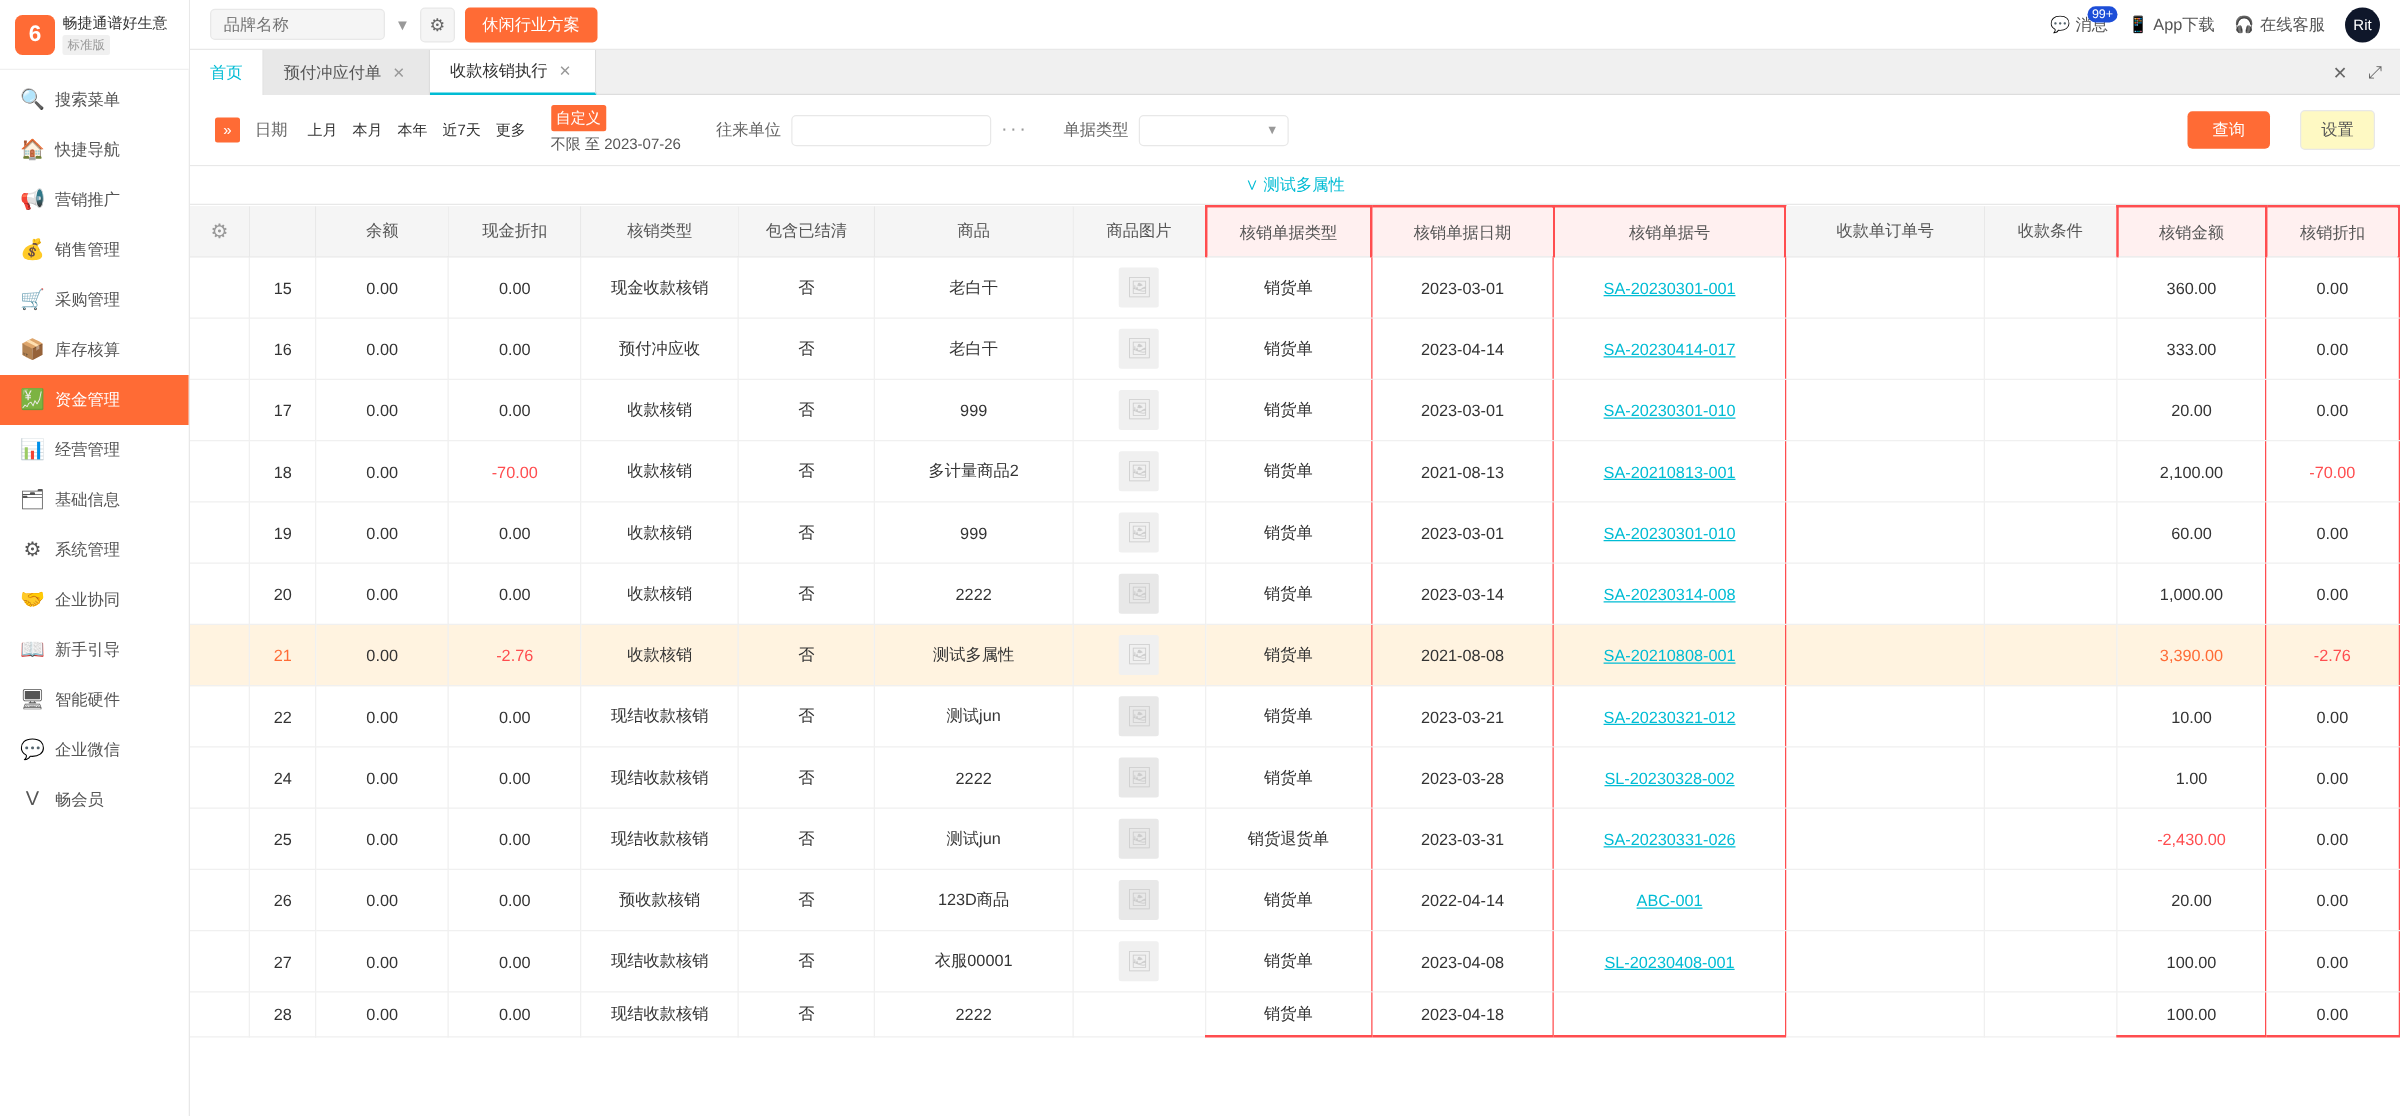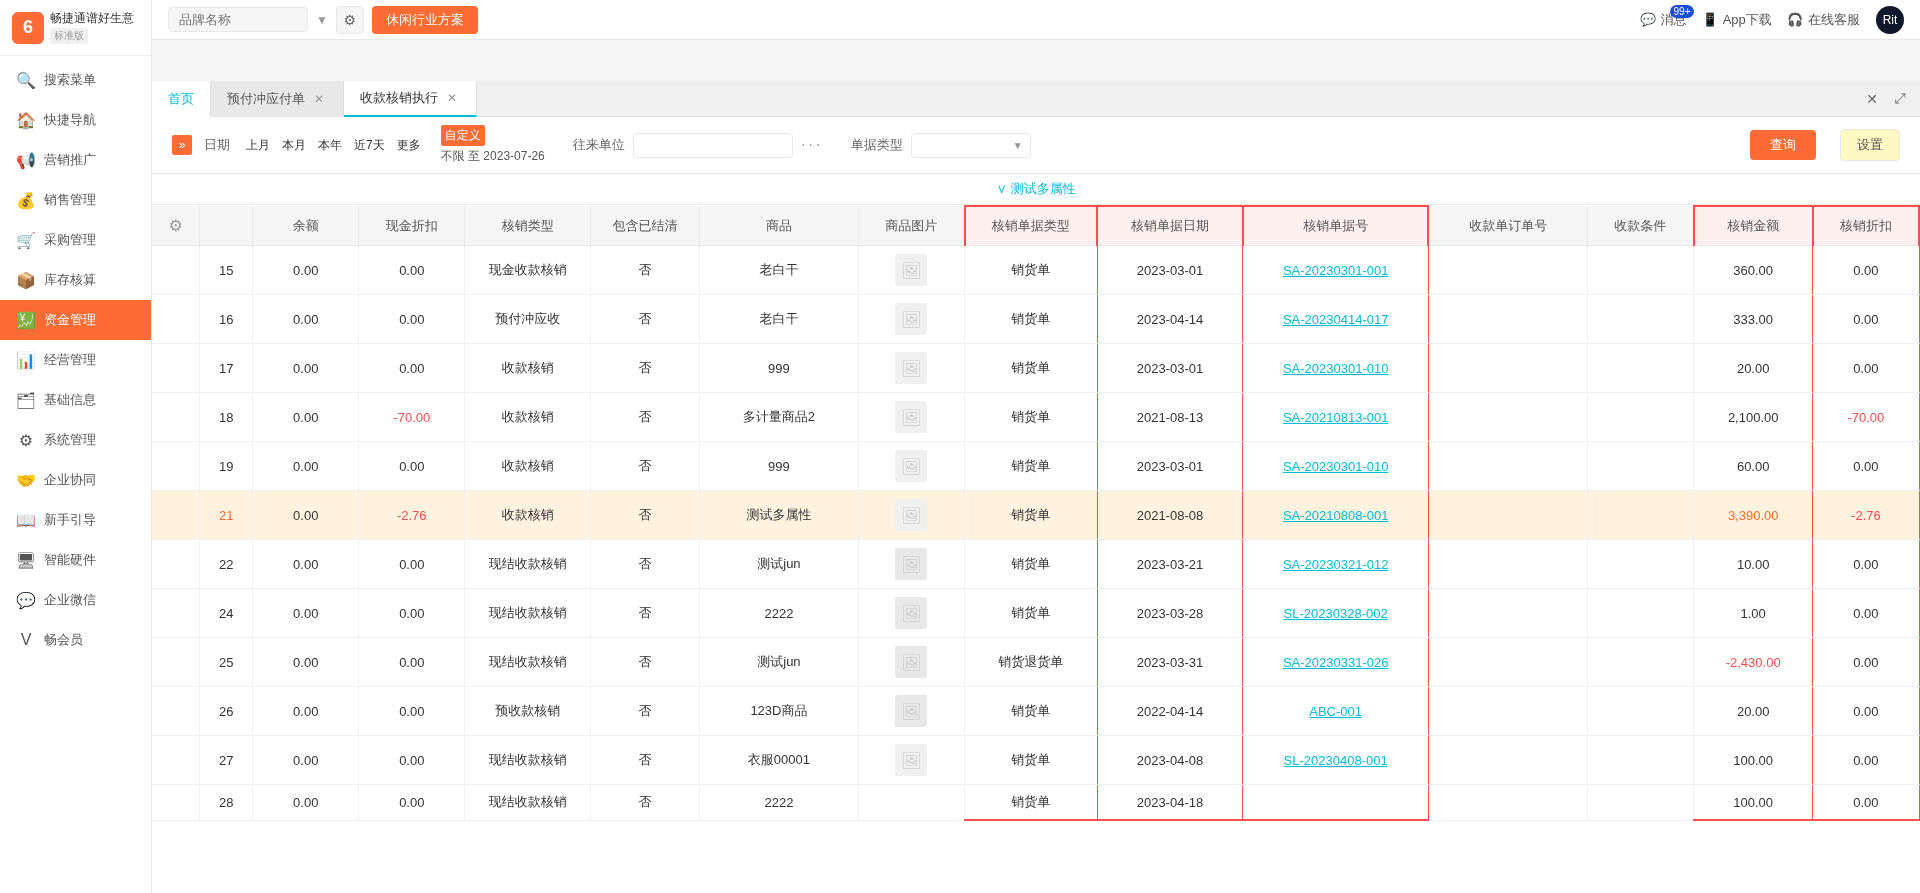--- a/index.html
+++ b/index.html
@@ -24,21 +24,21 @@
     .topbar-left { display: flex; align-items: center; gap: 8px; flex: 1; }
     .brand-input { background: #f5f5f5; border: 1px solid #e8e8e8; border-radius: 4px; padding: 4px 10px; font-size: 13px; color: #999; width: 140px; }
     .gear-btn { width: 28px; height: 28px; background: #f5f5f5; border: 1px solid #e8e8e8; border-radius: 4px; display: flex; align-items: center; justify-content: center; cursor: pointer; color: #666; font-size: 14px; }
     .solution-btn { background: #ff6b35; color: #fff; border: none; border-radius: 4px; padding: 5px 14px; font-size: 13px; cursor: pointer; }
     .topbar-right { display: flex; align-items: center; gap: 16px; color: #555; font-size: 13px; }
     .badge-item { display: flex; align-items: center; gap: 4px; cursor: pointer; position: relative; }
     .badge { background: #1d4ed8; color: #fff; font-size: 10px; border-radius: 8px; padding: 1px 4px; position: absolute; top: -6px; right: -8px; }
     .user-avatar { width: 28px; height: 28px; background: #0f172a; border-radius: 50%; display: flex; align-items: center; justify-content: center; color: #fff; font-size: 12px; }
 
     
-    .tabs { display: flex; align-items: center; background: #f0f0f0; border-bottom: 1px solid #ddd; flex-shrink: 0; height: 36px; margin-top: 41px; }
+    .tabs { display: flex; align-items: center; background: #f0f0f0; border-bottom: 1px solid #ddd; flex-shrink: 0; height: 36px; }
     .tab { padding: 0 16px; height: 36px; display: flex; align-items: center; gap: 6px; cursor: pointer; font-size: 13px; color: #555; background: #e8e8e8; border-right: 1px solid #ddd; position: relative; }
     .tab.active { background: #fff; color: #333; border-bottom: 2px solid #00bcd4; }
     .tab-home { background: #fff; color: #00bcd4; }
     .tab-close { font-size: 12px; color: #999; cursor: pointer; width: 16px; height: 16px; display: flex; align-items: center; justify-content: center; border-radius: 50%; }
     .tabs-actions { margin-left: auto; display: flex; align-items: center; gap: 4px; padding-right: 8px; }
     .tabs-action-btn { width: 24px; height: 24px; display: flex; align-items: center; justify-content: center; cursor: pointer; color: #666; font-size: 14px; }
 
     
     .page { flex: 1; overflow: hidden; display: flex; flex-direction: column; background: #f5f5f5; }
     .page-header { background: #fff; padding: 12px 20px 8px; border-bottom: 1px solid #e8e8e8; display: flex; align-items: center; justify-content: space-between; flex-shrink: 0; }
@@ -339,20 +339,37 @@
               <td>999</td>
               <td><div class="img-cell">🖼</div></td>
               <td style="border-left: 1px solid rgb(255, 77, 79); border-right: 1px solid rgb(255, 77, 79);">销货单</td>
               <td style="border-left: 1px solid rgb(255, 77, 79); border-right: 1px solid rgb(255, 77, 79);">2023-03-01</td>
               <td style="border-left: 1px solid rgb(255, 77, 79); border-right: 1px solid rgb(255, 77, 79);"><span class="link-cell">SA-20230301-010</span></td>
               <td></td>
               <td></td>
               <td style="border-left: 1px solid rgb(255, 77, 79); border-right: 1px solid rgb(255, 77, 79);">60.00</td>
               <td style="border-left: 1px solid rgb(255, 77, 79); border-right: 1px solid rgb(255, 77, 79);">0.00</td>
             </tr>
+            <tr>
+              <td></td>
+              <td>20</td>
+              <td>0.00</td>
+              <td>0.00</td>
+              <td>收款核销</td>
+              <td>否</td>
+              <td>2222</td>
+              <td><div class="img-cell has-img">🖼</div></td>
+              <td style="border-left: 1px solid rgb(255, 77, 79); border-right: 1px solid rgb(255, 77, 79);">销货单</td>
+              <td style="border-left: 1px solid rgb(255, 77, 79); border-right: 1px solid rgb(255, 77, 79);">2023-03-14</td>
+              <td style="border-left: 1px solid rgb(255, 77, 79); border-right: 1px solid rgb(255, 77, 79);"><span class="link-cell">SA-20230314-008</span></td>
+              <td></td>
+              <td></td>
+              <td style="border-left: 1px solid rgb(255, 77, 79); border-right: 1px solid rgb(255, 77, 79);">1,000.00</td>
+              <td style="border-left: 1px solid rgb(255, 77, 79); border-right: 1px solid rgb(255, 77, 79);">0.00</td>
+            </tr>
             <tr class="highlighted">
               <td></td>
               <td style="color: rgb(255, 107, 53);">21</td>
               <td>0.00</td>
               <td class="negative">-2.76</td>
               <td>收款核销</td>
               <td>否</td>
               <td>测试多属性</td>
               <td><div class="img-cell">🖼</div></td>
               <td style="border-left: 1px solid rgb(255, 77, 79); border-right: 1px solid rgb(255, 77, 79);">销货单</td>

